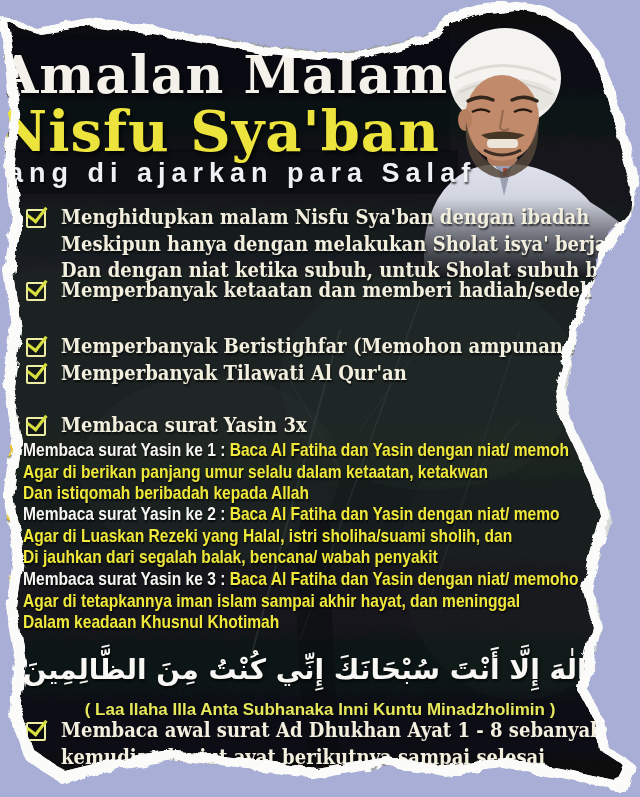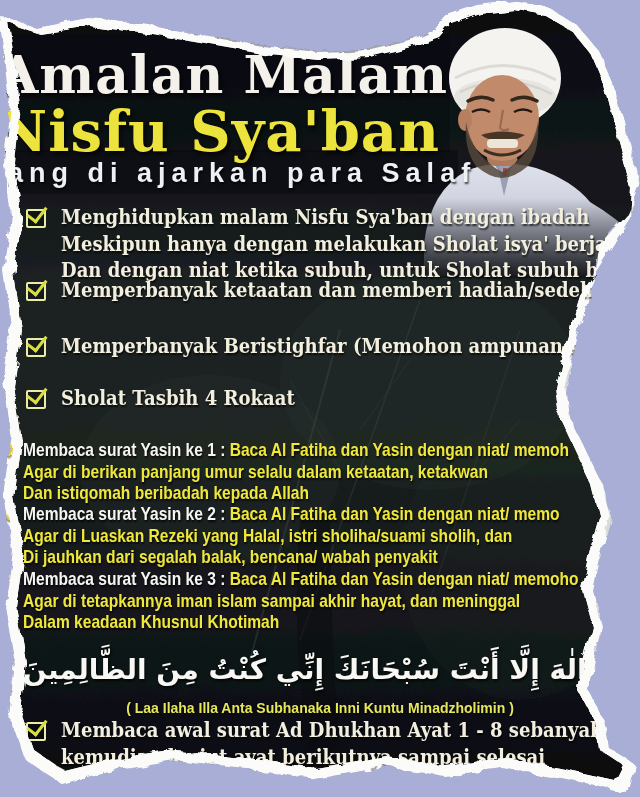--- a/index.html
+++ b/index.html
@@ -63,21 +63,21 @@
 
   
   .yunus{top:628px}
   .arabic{
     left:0;right:0;top:653px;text-align:center;direction:rtl;
     font-family:"DejaVu Sans",sans-serif;font-size:28px;font-weight:700;color:#f8f7f4;
     text-shadow:1px 2px 3px rgba(0,0,0,.8);white-space:nowrap;
   }
   .translit{
     left:0;right:0;top:700px;text-align:center;
-    font-family:"Liberation Sans",sans-serif;font-weight:700;font-size:14px;
+    font-family:"Liberation Sans",sans-serif;font-weight:700;font-size:17px;
     color:#e6e75a;text-shadow:1px 1px 2px rgba(0,0,0,.8);white-space:nowrap;
   }
   .rfinal{top:717px}
 </style>
 </head>
 <body>
 
 <div class="stage">
 
   <svg id="base-art" width="640" height="797" viewBox="0 0 640 797">
@@ -186,26 +186,34 @@
       </div>
   </div>
   <div class="row r4">
     <span class="cb">
         <span class="tick"></span>
       </span>
     <div class="clines">
         <div>Memperbanyak Beristighfar (Memohon ampunan Allah)</div>
       </div>
   </div>
-  <div class="row r6">
-    <span class="cb">
-        <span class="tick"></span>
-      </span>
-    <div class="clines">
-        <div>Sholat Tasbih 4 Rokaat</div>
+  <div class="row r5">
+    <span class="cb">
+        <span class="tick"></span>
+      </span>
+    <div class="clines">
+        <div>Memperbanyak Tilawati Al Qur'an</div>
+      </div>
+  </div>
+  <div class="row r7">
+    <span class="cb">
+        <span class="tick"></span>
+      </span>
+    <div class="clines">
+        <div>Membaca surat Yasin 3x</div>
       </div>
   </div>
 
   <div class="ysec s1">
     <span class="diamond"></span>
     <div class="ytext">
       <div><span class="ylead">Membaca surat Yasin ke 1 : </span><span class="yrest">Baca Al Fatiha dan Yasin dengan niat/ memoh</span></div>
       <div class="yline">Agar di berikan panjang umur selalu dalam ketaatan, ketakwan</div>
       <div class="yline">Dan istiqomah beribadah kepada Allah</div>
     </div>

